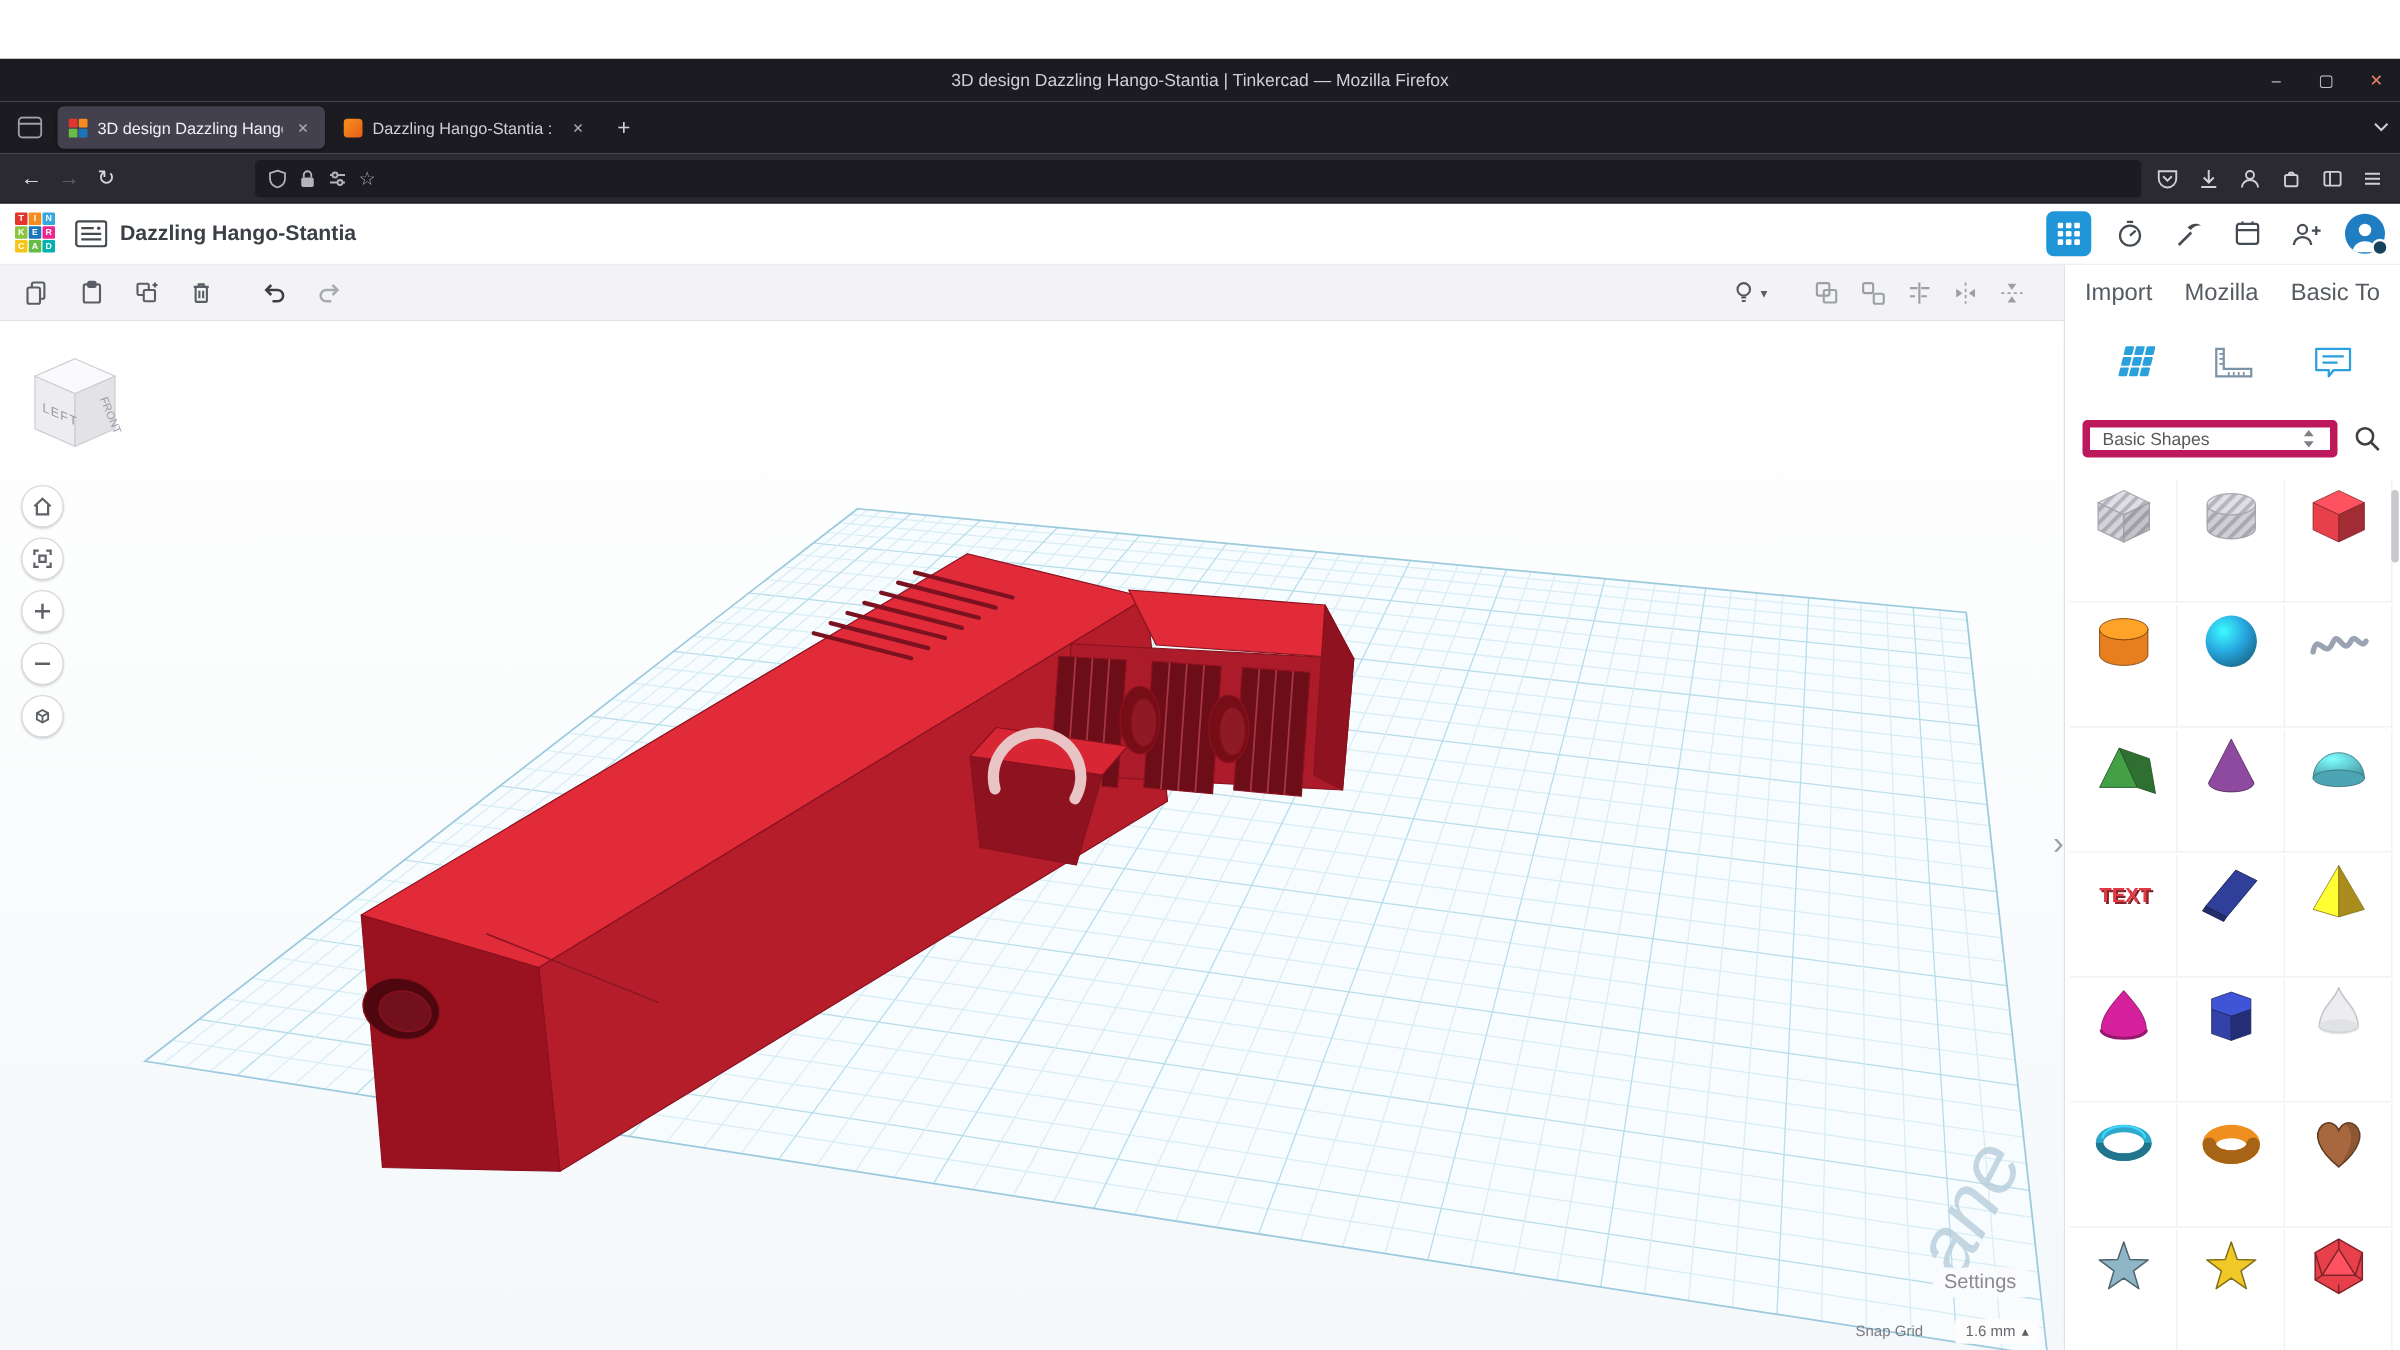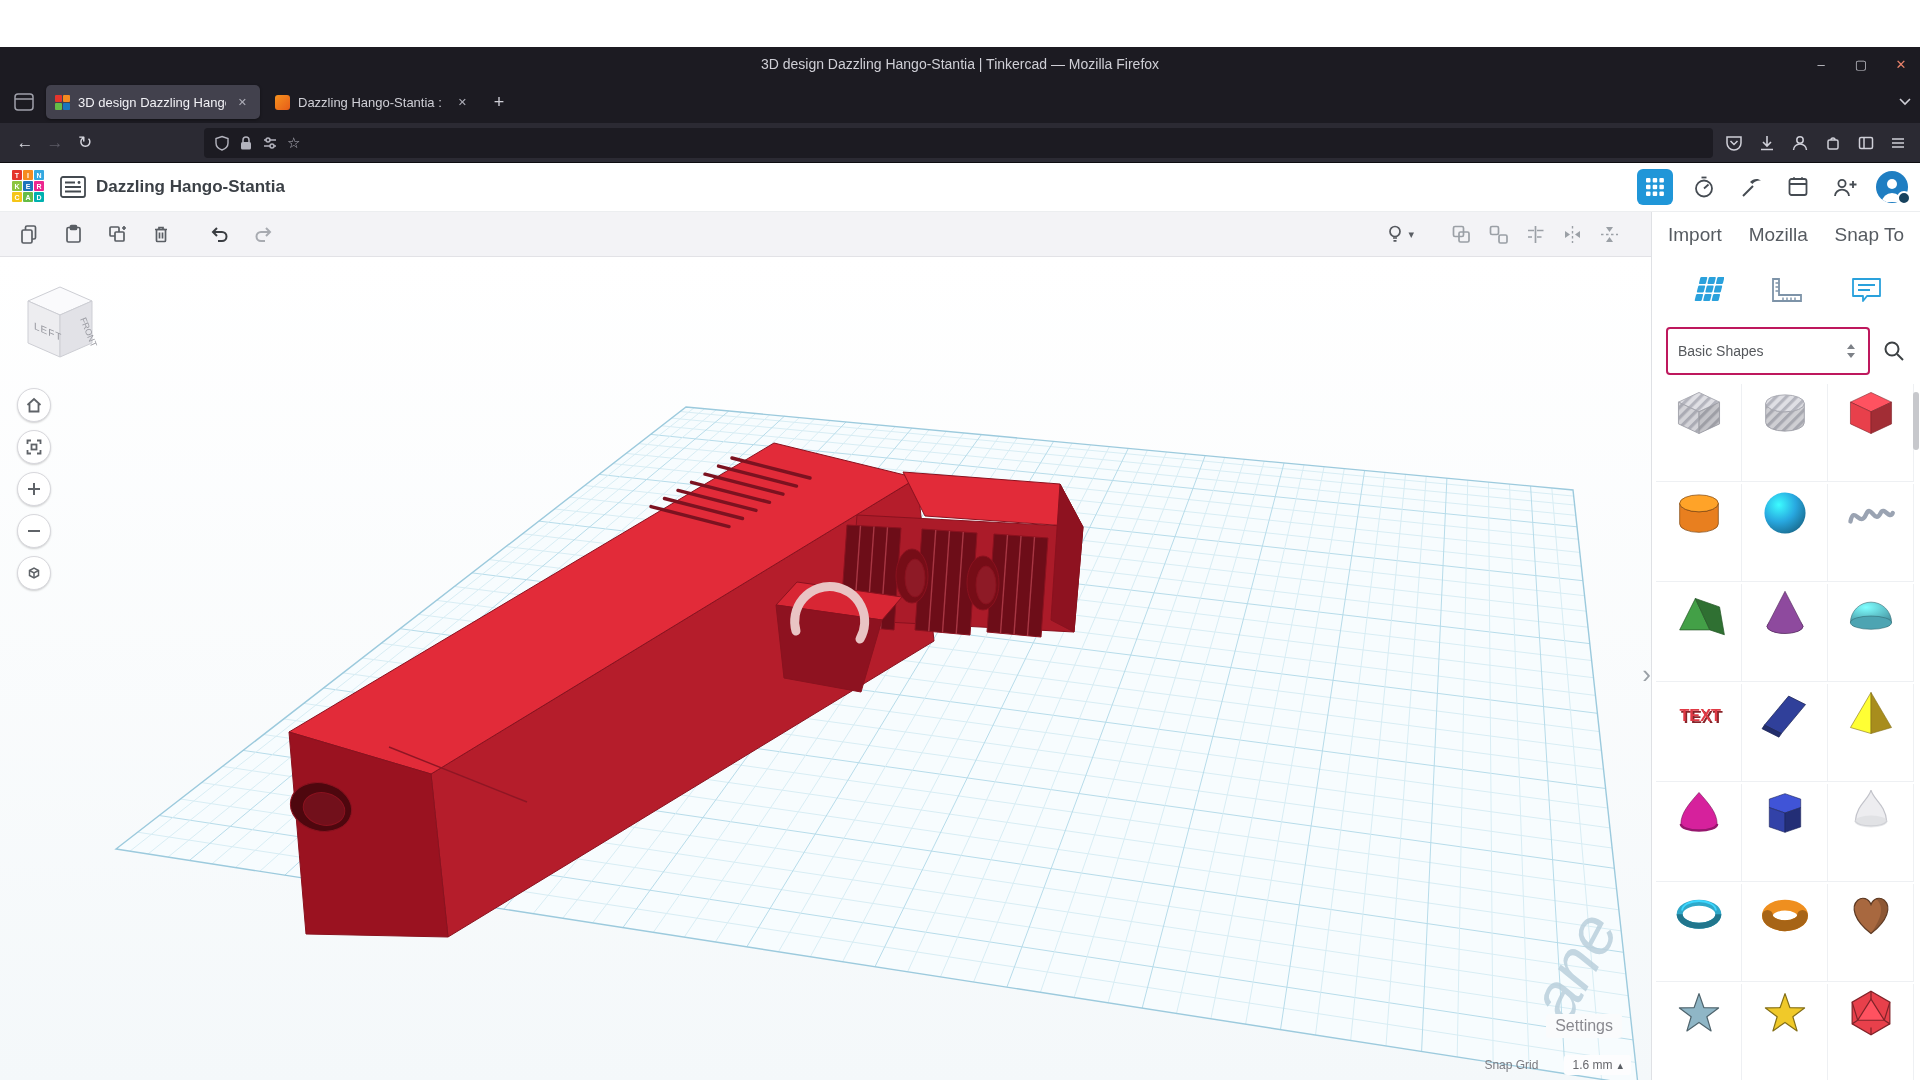--- a/index.html
+++ b/index.html
@@ -62,21 +62,21 @@
   .settings-btn { position:absolute; right:29px; bottom:46px; font-size:16px; color:#8a8a90; background:#fafbfc; padding:3px 9px; border-radius:3px; }
   .snap-row { position:absolute; right:20px; bottom:9px; display:flex; align-items:center; gap:26px; font-size:12px; color:#7a7a80; }
   .snap-value { display:flex; align-items:center; gap:5px; background:#fdfdfe; padding:3px 8px; border-radius:3px; color:#66676c; }
   .collapse-handle { position:absolute; right:0px; top:404px; color:#9aa0a6; font-size:26px; line-height:26px; }
 
   
   .panel { width:269px; background:#fff; border-left:1px solid #dfe1e5; position:relative; display:flex; flex-direction:column; }
   .panel-actions { height:46px; display:flex; align-items:center; justify-content:space-between; padding:0 16px; font-size:19px; color:#565b61; }
   .panel-tools { height:64px; display:flex; align-items:center; justify-content:space-around; padding:0 14px; }
   .panel-filter { height:58px; display:flex; align-items:center; padding:0 14px; gap:12px; }
-  .cat-select { flex:1; height:48px; border:2px solid #be185d; border-radius:4px; display:flex; align-items:center; padding:0 10px; font-size:14px; color:#55585c; justify-content:space-between; }
+  .cat-select { flex:1; height:30px; border:6px solid #be185d; border-radius:4px; display:flex; align-items:center; padding:0 10px; font-size:14px; color:#55585c; justify-content:space-between; }
   .shapes-grid { display:grid; grid-template-columns:repeat(3,86px); margin-left:4px; padding-top:4px; overflow:hidden; flex:1; }
   .shape-cell { width:86px; height:98px; display:flex; align-items:flex-start; justify-content:center; border-right:1px solid #eef0f3; border-bottom:1px solid #eef0f3; }
   .panel-scrollbar { position:absolute; right:1px; top:180px; width:6px; height:58px; background:#c7c8cc; border-radius:3px; }
 
   
   .taskbar { height:43px; background:#191a1e; display:flex; align-items:center; padding:0 10px; gap:13px; }
   .tk-ic { width:30px; height:30px; display:flex; align-items:center; justify-content:center; }
   .tray { margin-left:auto; display:flex; align-items:center; gap:12px; }
   .clock { color:#e9e9ec; font-size:16px; margin:0 6px; }
   .power-btn { width:34px; height:30px; border-radius:4px; background:#d8283c; display:flex; align-items:center; justify-content:center; }
@@ -528,21 +528,21 @@
         </span>
       </div>
       <div class="collapse-handle">›</div>
     </div>
   </div>
 
   <div class="panel">
     <div class="panel-actions">
       <span>Import</span>
       <span>Mozilla</span>
-      <span>Snap To</span>
+      <span>Basic To</span>
     </div>
     <div class="panel-tools">
       <span>
         <svg width="36" height="30">
             <g transform="translate(5,0) skewX(-14)" fill="#2aa1dc">
               <rect x="8" y="2" width="7" height="7" rx="1"></rect>
               <rect x="16.5" y="2" width="7" height="7" rx="1"></rect>
               <rect x="25" y="2" width="7" height="7" rx="1"></rect>
               <rect x="8" y="10.5" width="7" height="7" rx="1"></rect>
               <rect x="16.5" y="10.5" width="7" height="7" rx="1"></rect>

